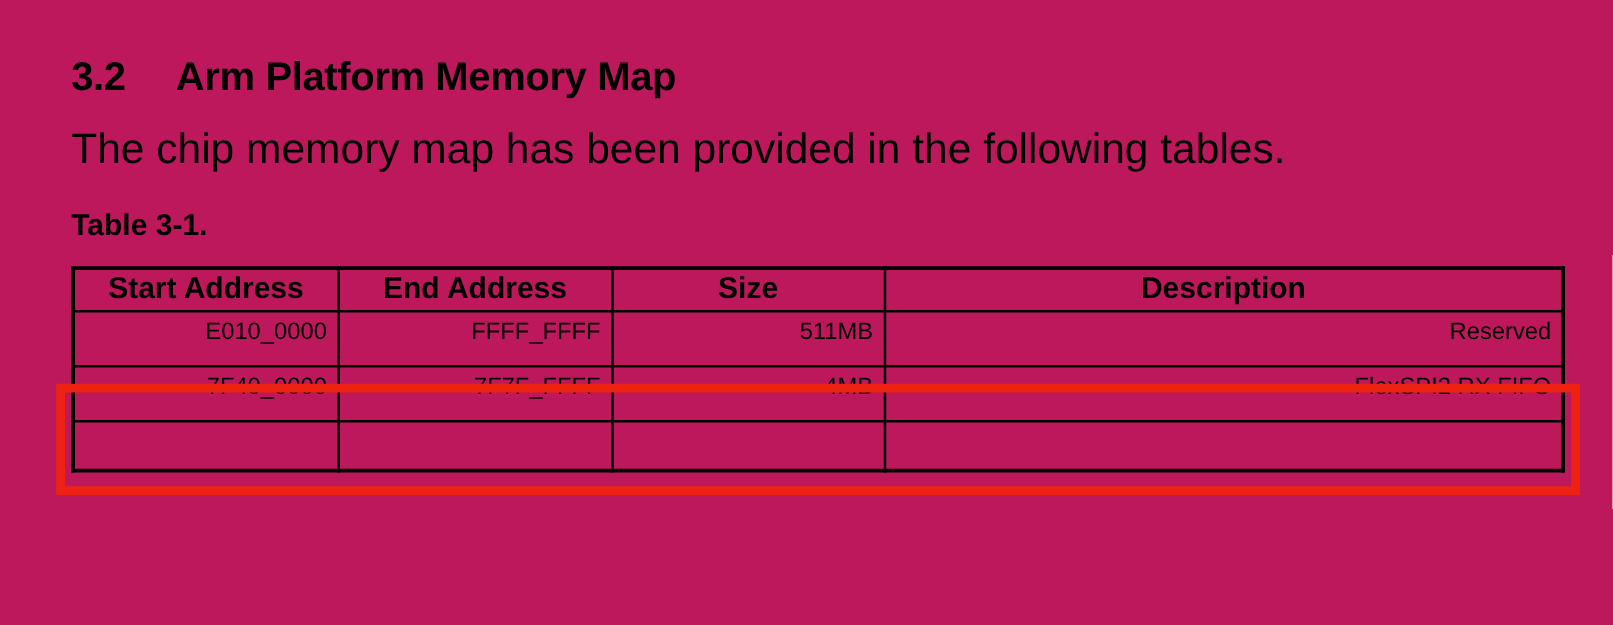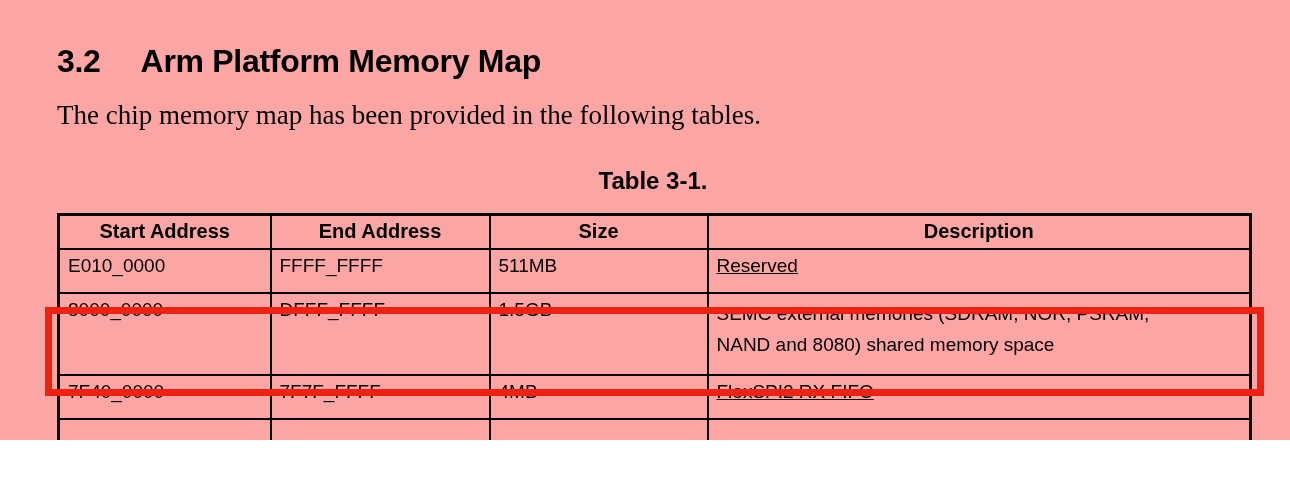--- a/index.html
+++ b/index.html
@@ -1,20 +1,20 @@
 <!DOCTYPE html>
 <html><head>
 <meta charset="utf-8">
 <style>
   html, body { margin: 0; padding: 0; background: #ffffff; }
   .page {
     position: relative;
     width: 1290px;
-    height: 440px;
-    background: #fca5a5;
+    height: 500px;
+    background: #be185d;
     overflow: hidden;
     color: #000000;
     font-family: "Liberation Sans", sans-serif;
   }
   .doc-heading {
     position: absolute;
     left: 57px;
     top: 44px;
     display: flex;
     gap: 40px;
@@ -22,70 +22,70 @@
     font-size: 32px;
     line-height: 1.1;
     letter-spacing: -0.3px;
     white-space: nowrap;
   }
   .intro {
     position: absolute;
     left: 57px;
     top: 99px;
     margin: 0;
-    font-family: Liberation Serif, serif;
-    font-size: 27px;
+    font-family: Liberation Sans, sans-serif;
+    font-size: 34px;
     line-height: 1.2;
     white-space: nowrap;
   }
   .table-caption {
     position: absolute;
     left: 57px;
     top: 167px;
     width: 1192px;
     display: flex;
-    justify-content: center;
+    justify-content: flex-start;
     gap: 14px;
     font-weight: bold;
     font-size: 24px;
     white-space: nowrap;
   }
   .memmap-table {
     position: absolute;
     left: 57px;
     top: 213px;
     width: 1192px;
     border-collapse: collapse;
     table-layout: fixed;
     border: 3px solid #000000;
     font-size: 19px;
   }
   .memmap-table th, .memmap-table td {
     border: 2px solid #000000;
     padding: 4px 8px 14px 8px;
     vertical-align: top;
-    text-align: left;
+    text-align: right;
     line-height: 24px;
     overflow: hidden;
   }
   .memmap-table th {
     text-align: center;
-    font-size: 20px;
+    font-size: 24px;
     font-weight: bold;
     padding: 3px 4px 0 4px;
   }
   tr.rh-hdr { height: 34px; }
   tr.rh-r1  { height: 36px; }
   tr.rh-r2  { height: 38px; }
   tr.rh-r3  { height: 68px; }
   tr.rh-r4  { height: 35px; }
   tr.rh-r5  { height: 35px; }
   tr.rh-r6  { height: 34px; }
   tr.rh-part{ height: 40px; }
-  .desc-inner { display: inline-block; max-width: 500px; text-decoration: underline; }
+  .desc-inner { display: inline-block; max-width: 500px; }
   .two-line  { display: inline-block; max-width: 470px; line-height: 31px; }
   .highlight-box {
     position: absolute;
     left: 45px;
     top: 307px;
     width: 1219px;
     height: 89px;
     border: 7px solid #ee2213;
     box-sizing: border-box;
     background: transparent;
@@ -123,26 +123,20 @@
         <th>Description</th>
       </tr>
     </thead>
     <tbody>
       <tr class="rh-r1">
         <td>E010_0000</td>
         <td>FFFF_FFFF</td>
         <td>511MB</td>
         <td><span class="desc-inner">Reserved</span></td>
       </tr>
-      <tr class="rh-r3">
-        <td>8000_0000</td>
-        <td>DFFF_FFFF</td>
-        <td>1.5GB</td>
-        <td><span class="two-line">SEMC external memories (SDRAM, NOR, PSRAM, NAND and 8080) shared memory space</span></td>
-      </tr>
       <tr class="rh-r6">
         <td>7F40_0000</td>
         <td>7F7F_FFFF</td>
         <td>4MB</td>
         <td><span class="desc-inner">FlexSPI2 RX FIFO</span></td>
       </tr>
       <tr class="rh-part">
         <td></td>
         <td></td>
         <td></td>

